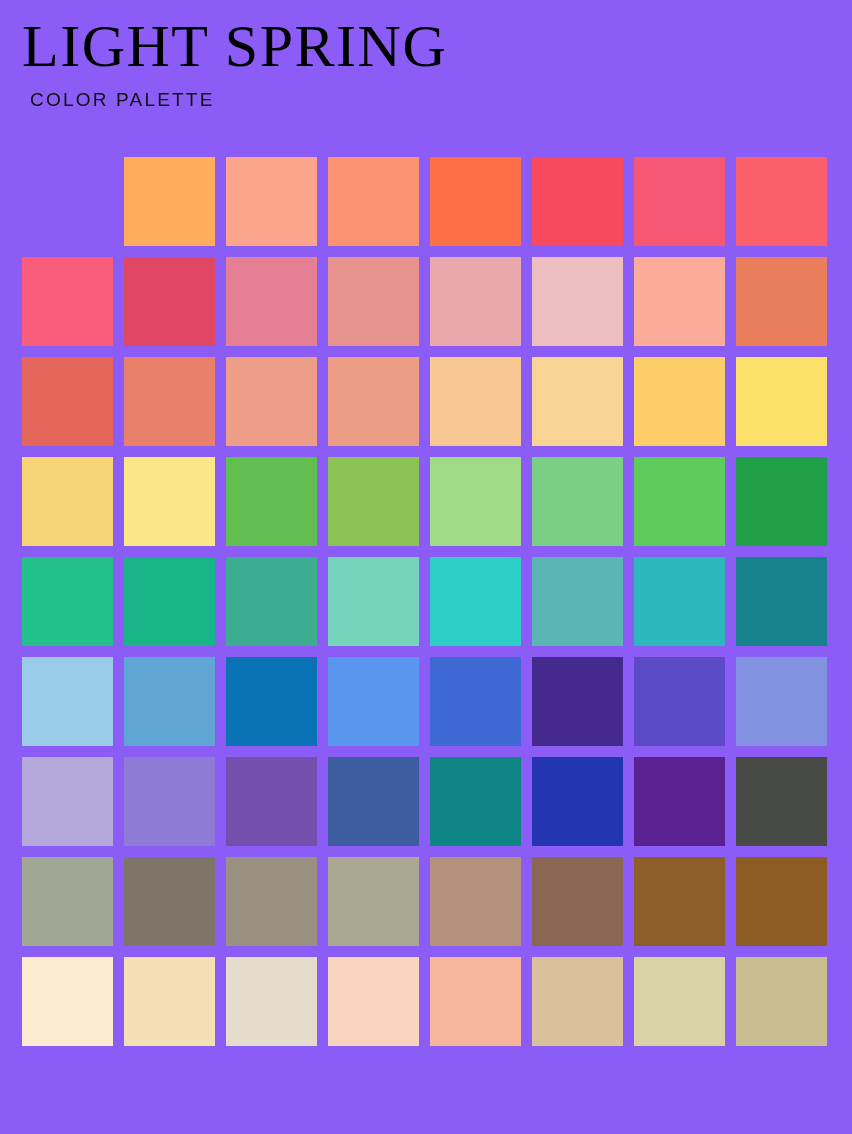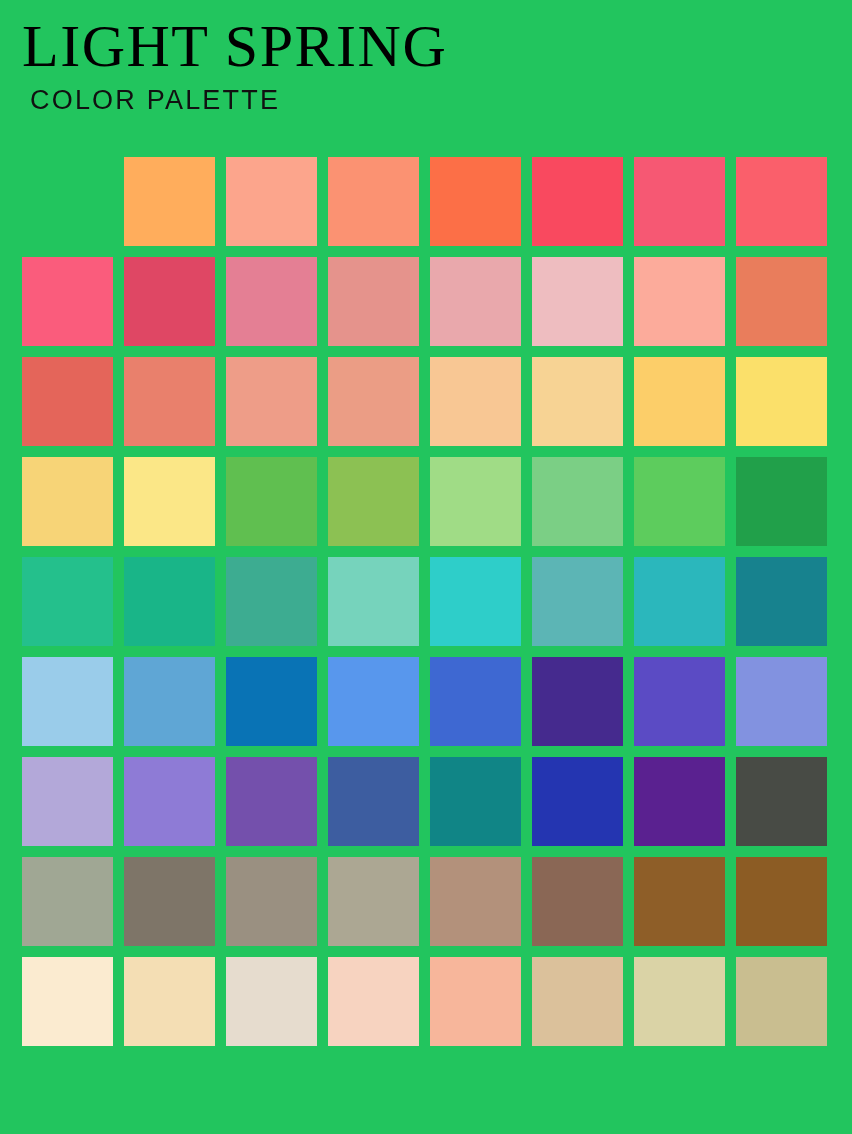--- a/index.html
+++ b/index.html
@@ -12,21 +12,21 @@
     height: 1134px;
     font-family: "Liberation Sans", sans-serif;
     position: relative;
     overflow: hidden;
   }
 
   .page {
     width: 852px;
     height: 1134px;
     position: relative;
-    background: #22c55e;
+    background: #8b5cf6;
     box-sizing: border-box;
   }
 
   
   .header {
     position: absolute;
     left: 22px;
     top: 14px;
   }
   .title {
@@ -34,21 +34,21 @@
     font-size: 60px;
     line-height: 64px;
     letter-spacing: 1.5px;
     color: #000000;
     font-weight: 400;
     margin: 0;
     white-space: nowrap;
   }
   .subtitle {
     font-family: "Liberation Sans", sans-serif;
-    font-size: 27px;
+    font-size: 19px;
     line-height: 32px;
     letter-spacing: 2.2px;
     color: #111111;
     font-weight: 400;
     margin: 6px 0 4px 8px;
     white-space: nowrap;
   }
 
   
   .grid {

